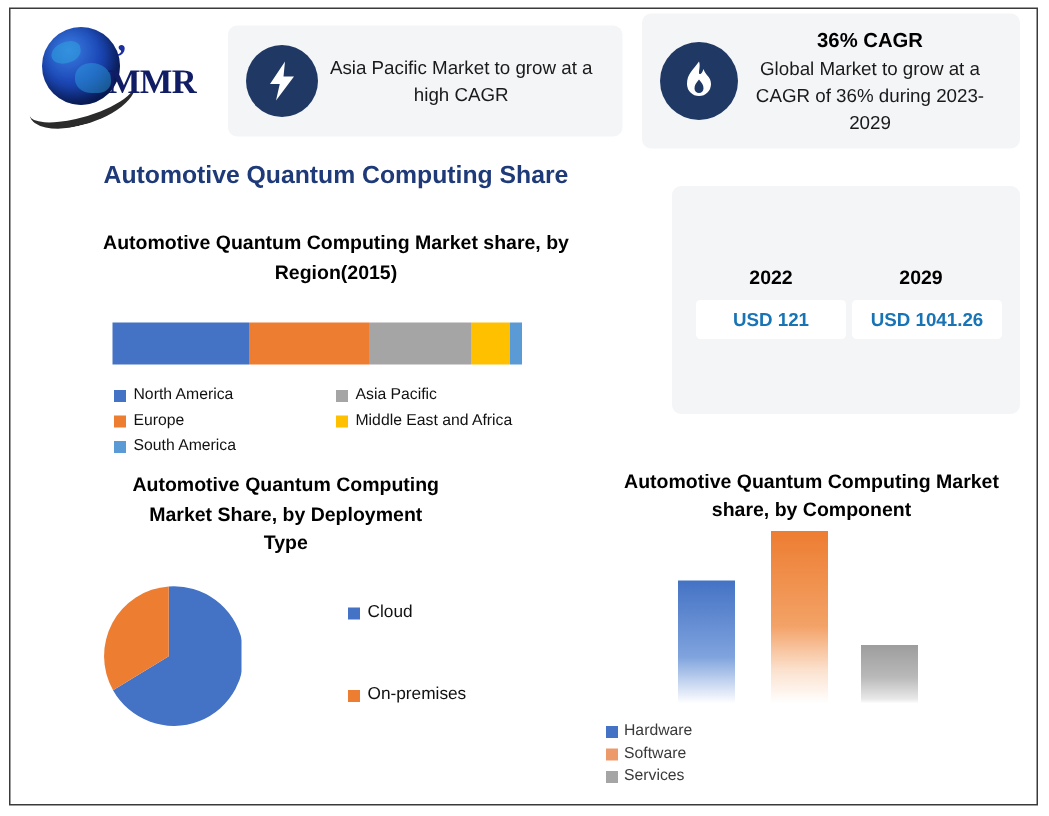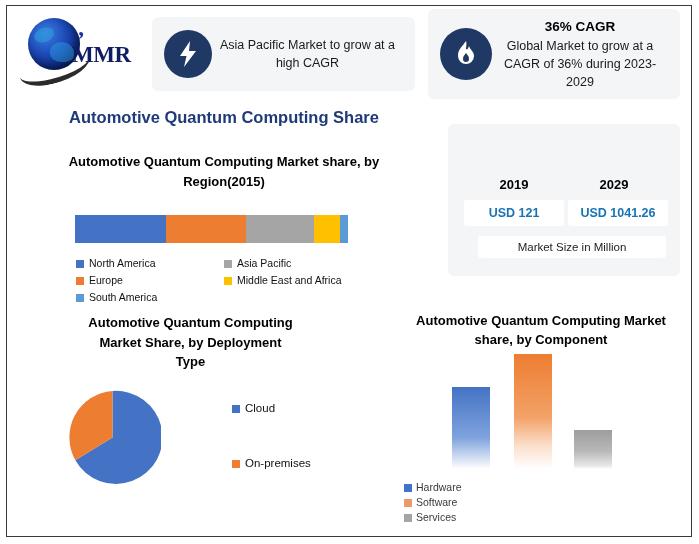--- a/index.html
+++ b/index.html
@@ -375,28 +375,27 @@
       </div>
       <div class="leg-item">
         <span class="leg-swatch" style="background:#5b9bd5"></span>
         <span>South America</span>
       </div>
     </div>
   </div>
 
   <div class="size-panel">
     <div class="size-years">
-      <div class="size-year">2019</div>
+      <div class="size-year">2022</div>
       <div class="size-year">2029</div>
     </div>
     <div class="size-values">
       <div class="size-val">USD 121</div>
       <div class="size-val">USD 1041.26</div>
     </div>
-    <div class="size-foot">Market Size in Million</div>
   </div>
 
   <div class="pie-block">
     <div class="pie-title">Automotive Quantum Computing Market Share, by Deployment Type</div>
     <div class="pie-wrap">
       <svg class="pie" viewBox="0 0 100 100">
         <path d="M50,50 L50,2 A48,48 0 1,1 11.7,73.4 Z" fill="#4472c4"></path>
         <path d="M50,50 L11.7,73.4 A48,48 0 0,1 50,2 Z" fill="#ed7d31"></path>
       </svg>
       <div class="pie-legend">

